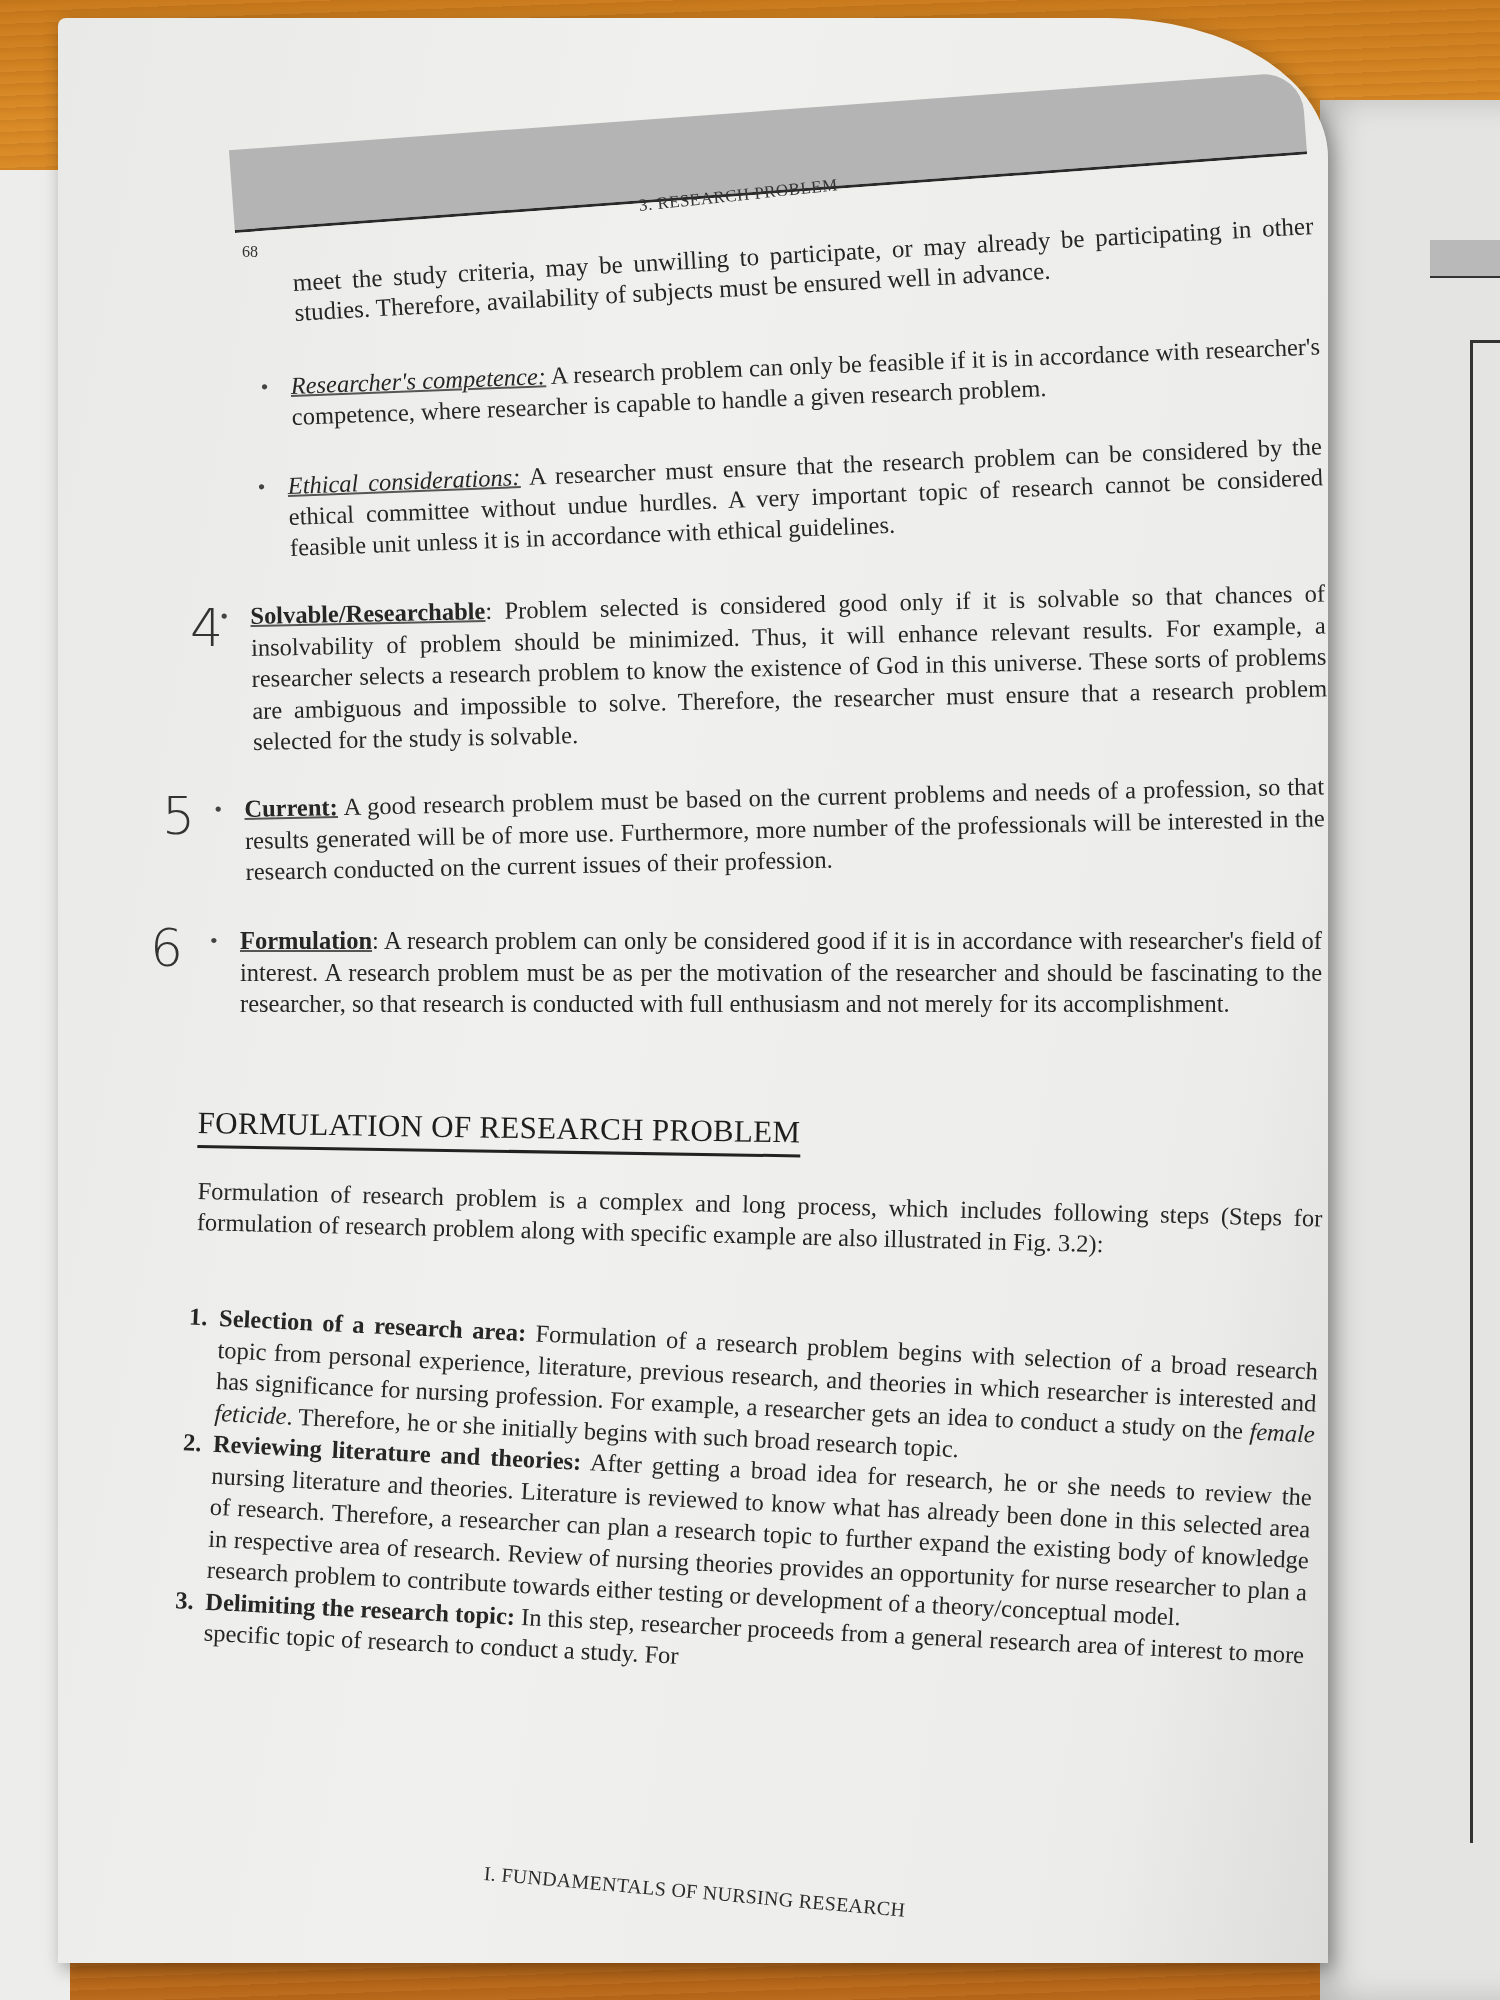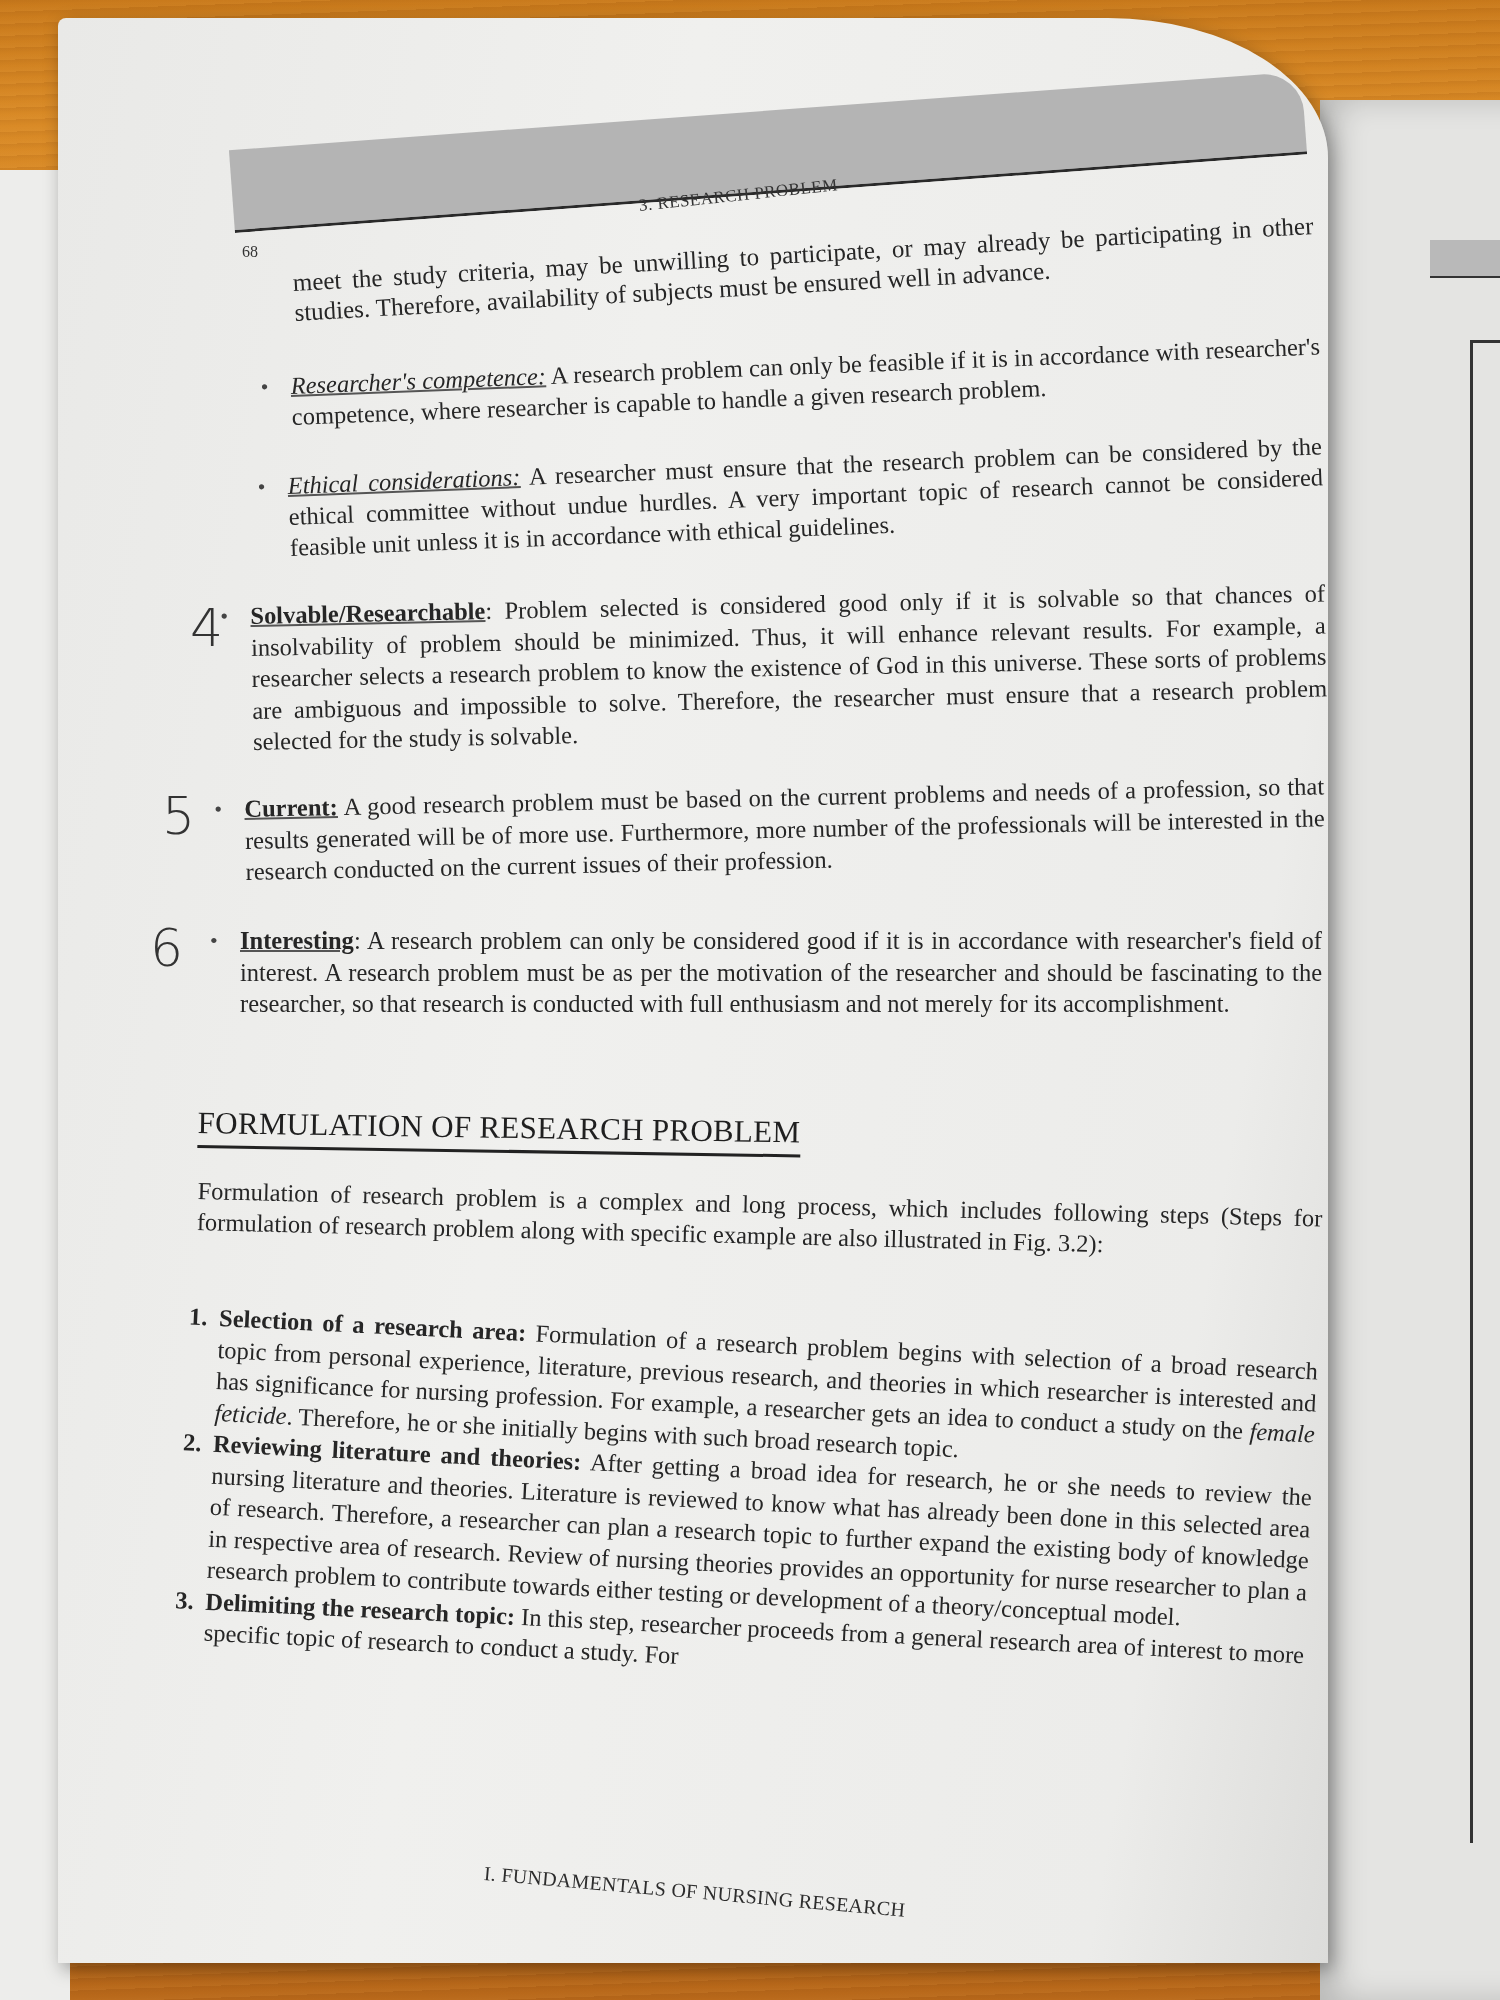--- a/index.html
+++ b/index.html
@@ -139,21 +139,21 @@
     <div class="bullet-item">
       <span class="bullet-dot">•</span>
       <span class="term bold underline-pen">Current:</span><span> A good research problem must be based on the current problems and needs of a profession, so that results generated will be of more use. Furthermore, more number of the professionals will be interested in the research conducted on the current issues of their profession.</span>
     </div>
   </div>
   <div class="margin-note" style="left:162px; top:786px;">5</div>
 
   <div class="block" style="left:240px; top:925px; width:1082px; line-height:31.5px;">
     <div class="bullet-item">
       <span class="bullet-dot">•</span>
-      <span class="term bold underline-pen">Interesting</span><span>: A research problem can only be considered good if it is in accordance with researcher's field of interest. A research problem must be as per the motivation of the researcher and should be fascinating to the researcher, so that research is conducted with full enthusiasm and not merely for its accomplishment.</span>
+      <span class="term bold underline-pen">Formulation</span><span>: A research problem can only be considered good if it is in accordance with researcher's field of interest. A research problem must be as per the motivation of the researcher and should be fascinating to the researcher, so that research is conducted with full enthusiasm and not merely for its accomplishment.</span>
     </div>
   </div>
   <div class="margin-note" style="left:150px; top:918px;">6</div>
 
   <div class="section-heading">FORMULATION OF RESEARCH PROBLEM</div>
 
   <div class="block tilt-d" style="left:198px; top:1175px; width:1125px; line-height:31px;">
     <p>Formulation of research problem is a complex and long process, which includes following steps (Steps for formulation of research problem along with specific example are also illustrated in Fig. 3.2):</p>
   </div>
 

